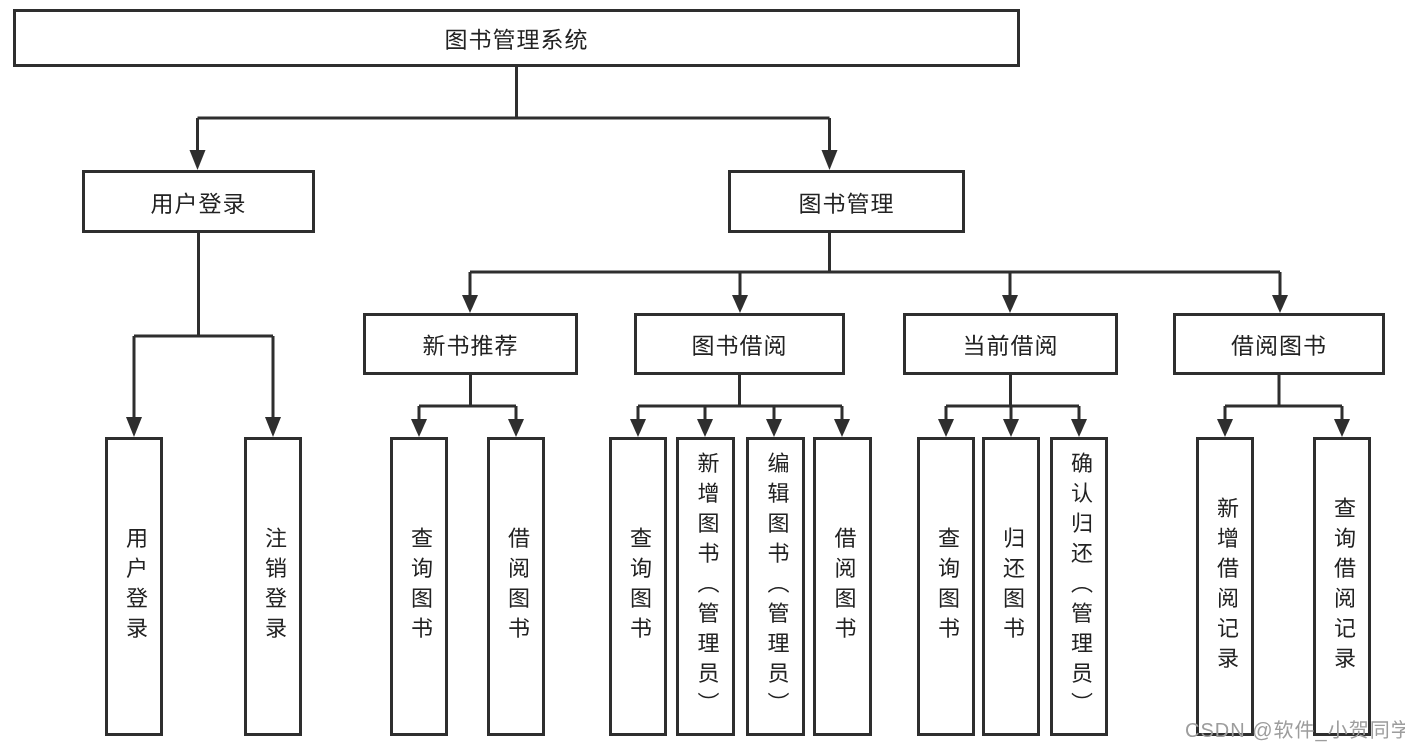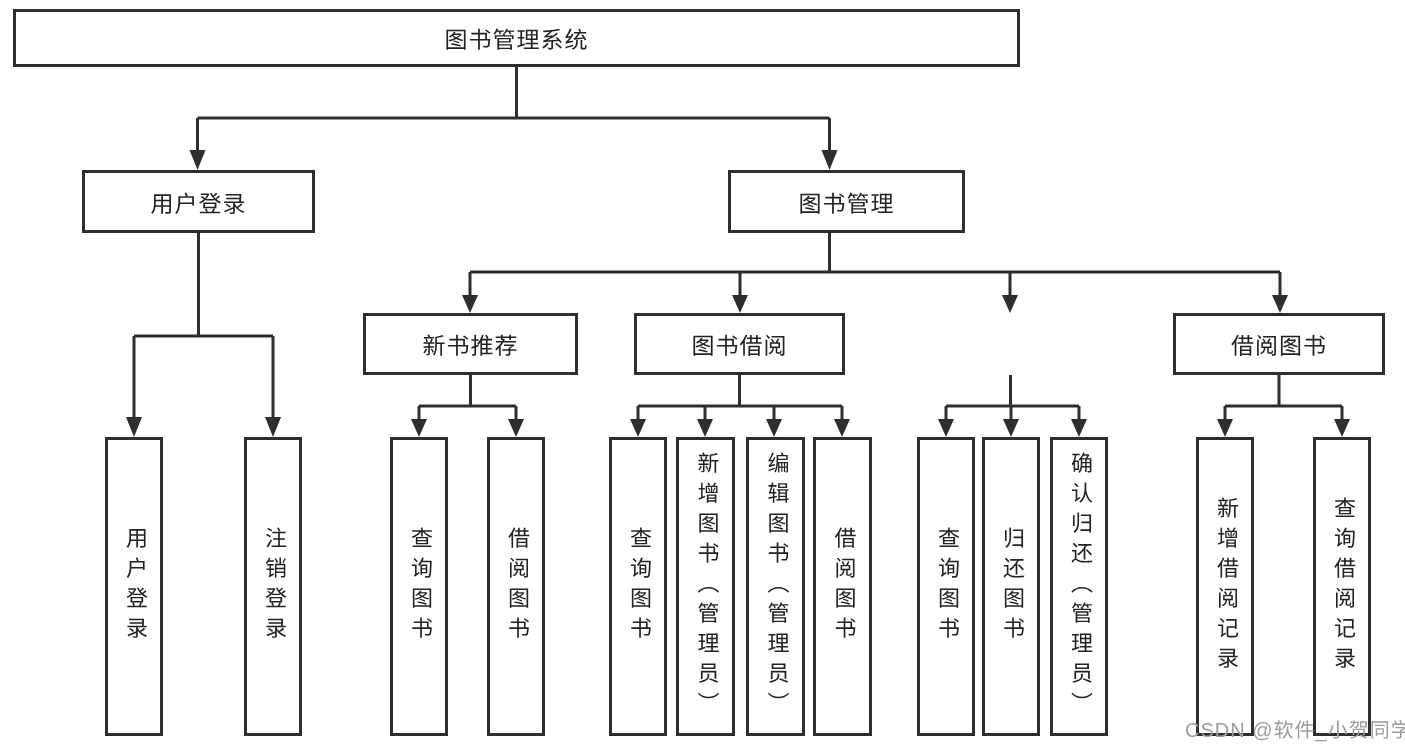--- a/index.html
+++ b/index.html
@@ -110,20 +110,21 @@
     </g>
   </svg>
 
   <div class="hbox" style="left:13px; top:9px; width:1007px; height:58px;">图书管理系统</div>
 
   <div class="hbox" style="left:82px; top:170px; width:233px; height:63px;">用户登录</div>
   <div class="hbox" style="left:728px; top:170px; width:237px; height:63px;">图书管理</div>
 
   <div class="hbox" style="left:363px; top:313px; width:215px; height:62px;font-family:Liberation Serif, serif;">新书推荐</div>
   <div class="hbox" style="left:634px; top:313px; width:211px; height:62px;">图书借阅</div>
+  <div class="hbox" style="left:903px; top:313px; width:215px; height:62px;">当前借阅</div>
   <div class="hbox" style="left:1173px; top:313px; width:212px; height:62px;">借阅图书</div>
 
   <div class="leaf" style="left:105px;">用户登录</div>
   <div class="leaf" style="left:244px;">注销登录</div>
   <div class="leaf" style="left:390px;">查询图书</div>
   <div class="leaf" style="left:487px;">借阅图书</div>
   <div class="leaf" style="left:609px;">查询图书</div>
   <div class="leaf" style="left:676px; width:59px;">新增图书（管理员）</div>
   <div class="leaf" style="left:746px; width:59px;">编辑图书（管理员）</div>
   <div class="leaf" style="left:813px; width:59px;">借阅图书</div>

